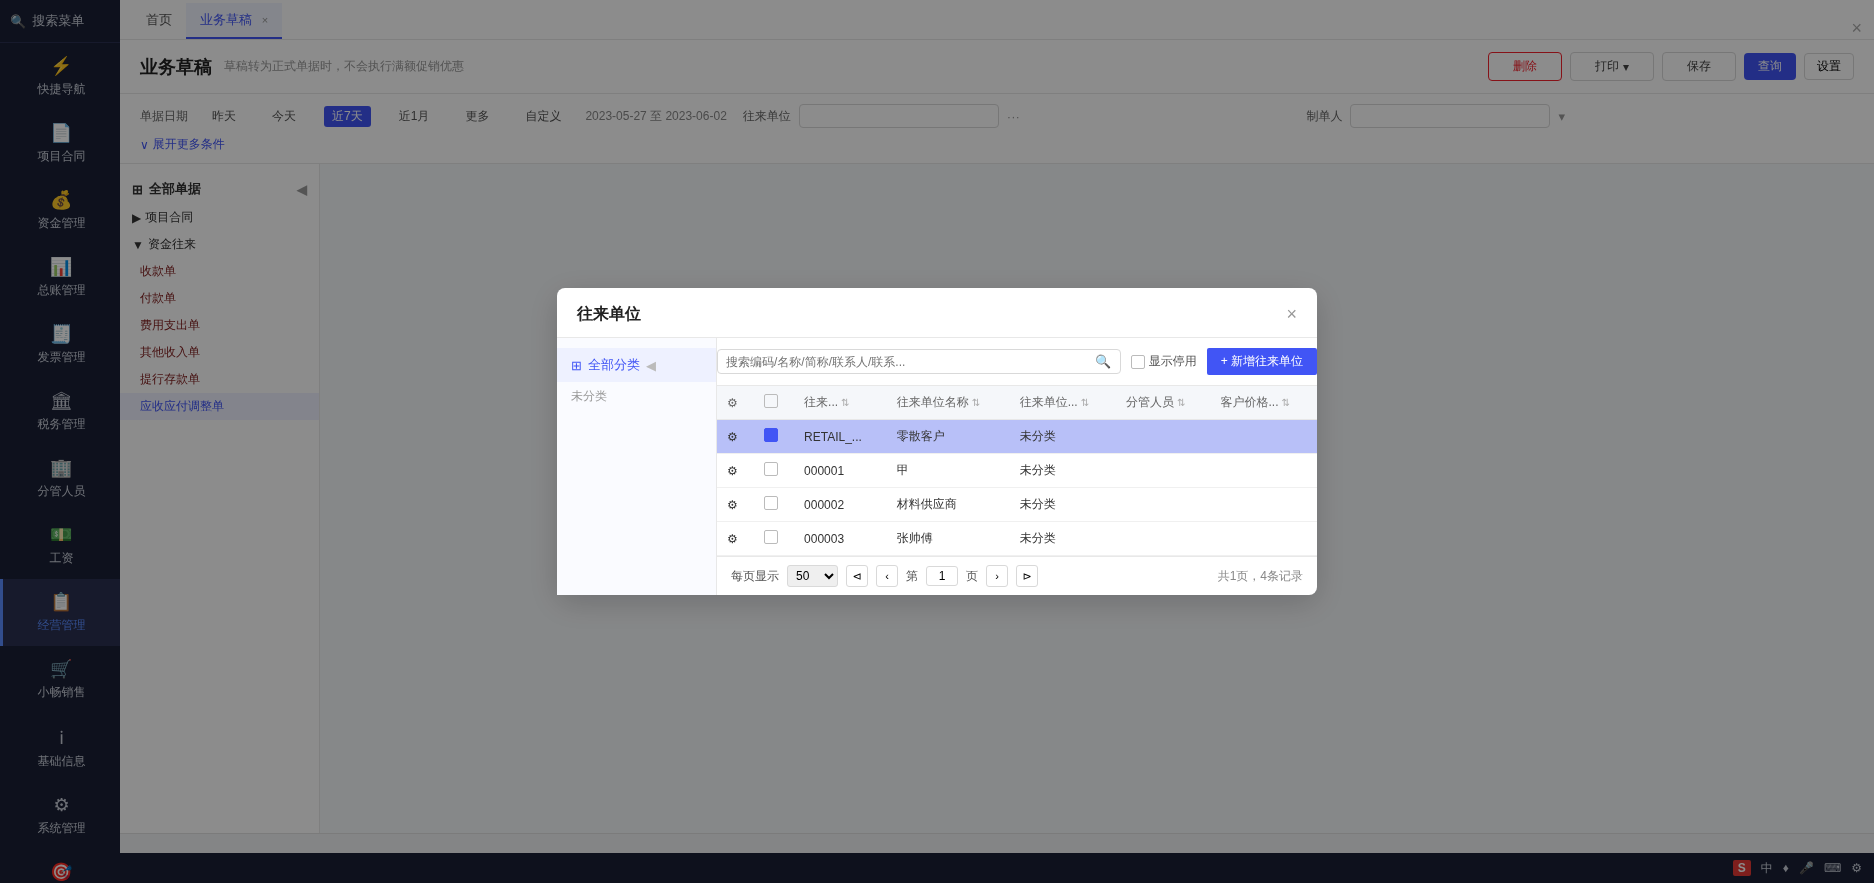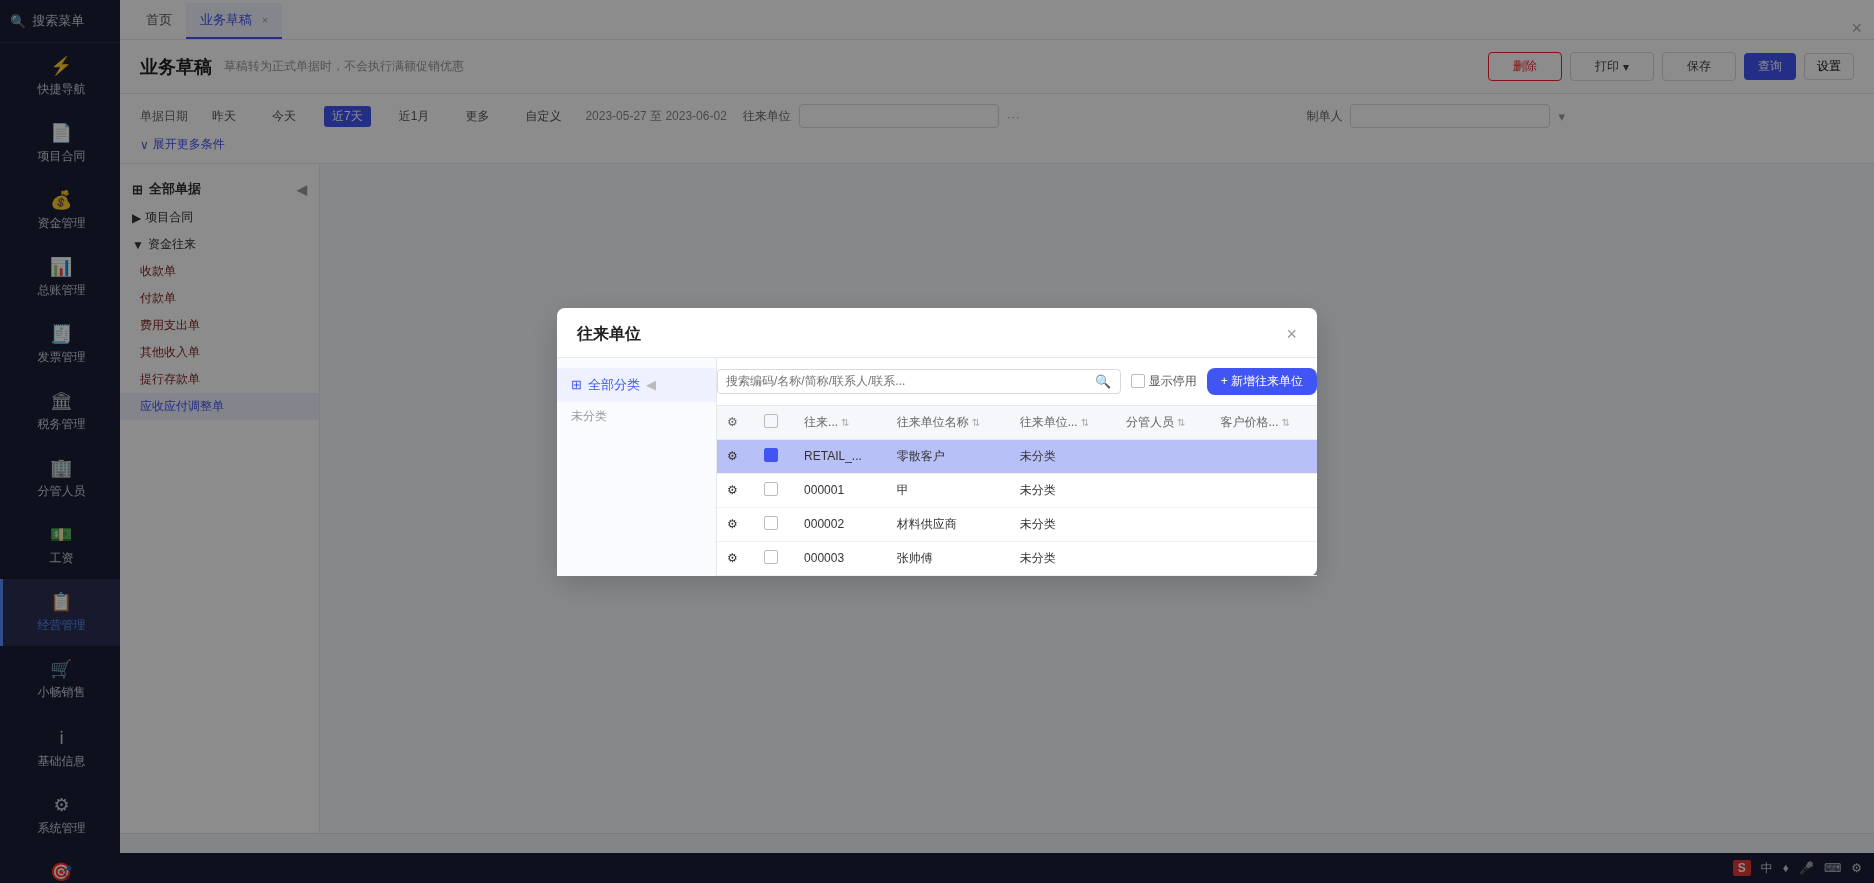--- a/index.html
+++ b/index.html
@@ -302,21 +302,21 @@
       outline: none;
       font-size: 12px;
       width: 100%;
     }
     .show-disabled { display: flex; align-items: center; gap: 4px; font-size: 12px; color: #555; }
     .btn-add-partner {
       padding: 5px 14px;
       background: #4155f5;
       color: #fff;
       border: none;
-      border-radius: 8px;
+      border-radius: 2px;
       cursor: pointer;
       font-size: 12px;
       white-space: nowrap;
     }
 
     
     .modal-table { flex: 1; overflow: auto; }
     table { width: 100%; border-collapse: collapse; font-size: 12px; }
     thead tr { background: #f5f7fa; }
     th {
@@ -683,17 +683,32 @@
                 <td>000003</td>
                 <td>张帅傅</td>
                 <td>未分类</td>
                 <td></td>
                 <td></td>
               </tr>
             </tbody>
           </table>
         </div>
 
+        <div class="modal-pagination">
+          <span>每页显示</span>
+          <select class="page-size-select">
+            <option>50</option>
+            <option>100</option>
+          </select>
+          <button class="page-btn">⊲</button>
+          <button class="page-btn">‹</button>
+          <span>第</span>
+          <input class="page-input" type="text" value="1" style="">
+          <span>页</span>
+          <button class="page-btn">›</button>
+          <button class="page-btn">⊳</button>
+          <span class="pagination-info">共1页，4条记录</span>
+        </div>
       </div>
     </div>
 
   </div>
 </div>
 
 </body></html>

